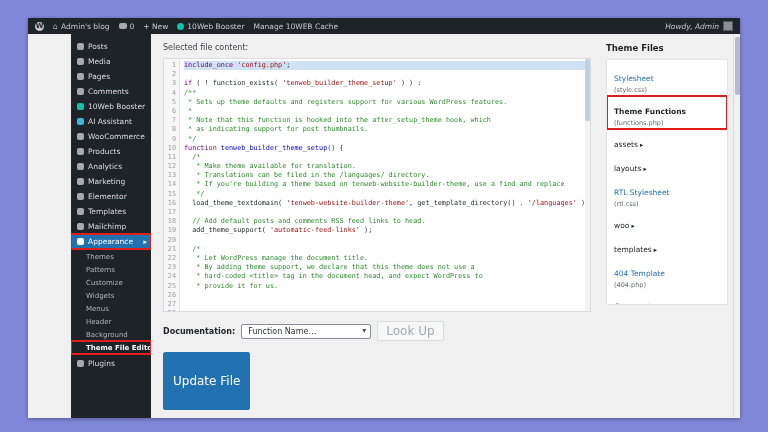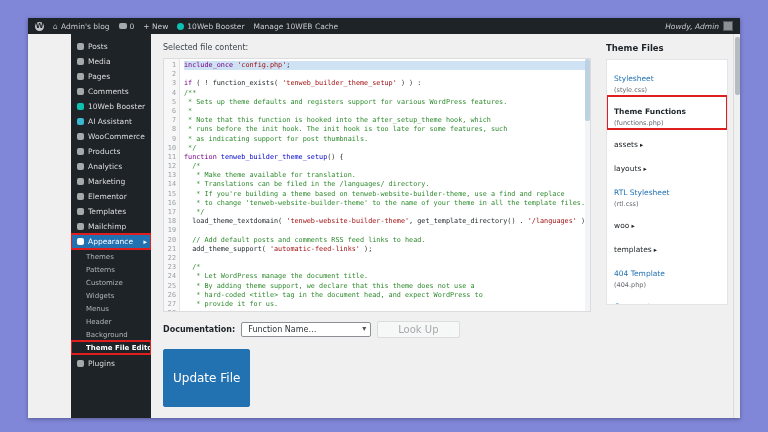--- a/index.html
+++ b/index.html
@@ -55,21 +55,21 @@
   .tok-c { color:#2e8b2e; } .tok-m { color:#555555; } .tok-d { color:#0000cc; }
   .ed-scroll { position:absolute; right:0; top:0; bottom:0; width:5px; background:#f3f4f5; }
   .ed-thumb { width:5px; height:62px; background:#bcd2e3; border-radius:2px; }
 
   .doc-row { display:flex; align-items:center; gap:6px; margin-top:9px; font-size:8px; color:#1d2327; }
   .doc-label { font-weight:bold; }
   .doc-select { background:#fff; border:1px solid #8c8f94; border-radius:2px;
                 padding:2px 16px 2px 6px; position:relative; color:#2c3338; min-width:130px; cursor:pointer; }
   .doc-select .chev { position:absolute; right:4px; top:1px; color:#50575e; font-size:8px; }
   .lookup-btn { background:#f6f7f7; border:1px solid #dcdcde; color:#a7aaad; border-radius:2px;
-                padding:2px 20px; font-size:10px; font-family:inherit; }
+                padding:2px 8px; font-size:12px; font-family:inherit; }
   .update-btn { margin-top:11px; background:#2271b1; color:#fff; border:1px solid #2271b1;
                 border-radius:2px; padding:21px 9px; font-size:12px; font-family:inherit; cursor:pointer; }
 
   
   .rightpanel { flex:0 0 132px; padding:9px 5px 8px 5px; }
   .tf-heading { font-size:8.5px; font-weight:bold; color:#1d2327; margin-bottom:6px; }
   .tf-list { background:#fff; border:1px solid #e2e4e7; padding:3px 0; overflow:hidden; max-height:246px; }
   .tf-item { padding:2.5px 7px; cursor:pointer; }
   .tf-name { color:#2271b1; font-size:7.5px; }
   .tf-item.folder .tf-name { color:#1d2327; }
@@ -220,29 +220,27 @@
               <div class="ln">28</div>
             </div>
           <div class="code">
               <div class="code-line sel"><span class="tok-k">include_once </span><span class="tok-s">'config.php'</span><span class="tok-p">;</span></div>
               <div class="code-line"></div>
               <div class="code-line"><span class="tok-k">if</span><span class="tok-p"> ( ! function_exists( </span><span class="tok-s">'tenweb_builder_theme_setup'</span><span class="tok-p"> ) ) :</span></div>
               <div class="code-line"><span class="tok-c">/**</span></div>
               <div class="code-line"><span class="tok-c"> * Sets up theme defaults and registers support for various WordPress features.</span></div>
               <div class="code-line"><span class="tok-c"> *</span></div>
               <div class="code-line"><span class="tok-c"> * Note that this function is hooked into the after_setup_theme hook, which</span></div>
-              <div class="code-line"><span class="tok-c"> * runs before the init hook. The init hook is too late for some features, such</span></div>
               <div class="code-line"><span class="tok-c"> * as indicating support for post thumbnails.</span></div>
               <div class="code-line"><span class="tok-c"> */</span></div>
               <div class="code-line"><span class="tok-k">function</span><span class="tok-p"> </span><span class="tok-d">tenweb_builder_theme_setup</span><span class="tok-p">() {</span></div>
               <div class="code-line"><span class="tok-c">  /*</span></div>
               <div class="code-line"><span class="tok-c">   * Make theme available for translation.</span></div>
               <div class="code-line"><span class="tok-c">   * Translations can be filed in the /languages/ directory.</span></div>
               <div class="code-line"><span class="tok-c">   * If you're building a theme based on tenweb-website-builder-theme, use a find and replace</span></div>
-              <div class="code-line"><span class="tok-c">   * to change 'tenweb-website-builder-theme' to the name of your theme in all the template files.</span></div>
               <div class="code-line"><span class="tok-c">   */</span></div>
               <div class="code-line"><span class="tok-p">  load_theme_textdomain( </span><span class="tok-s">'tenweb-website-builder-theme'</span><span class="tok-p">, get_template_directory() . </span><span class="tok-s">'/languages'</span><span class="tok-p"> );</span></div>
               <div class="code-line"></div>
               <div class="code-line"><span class="tok-c">  // Add default posts and comments RSS feed links to head.</span></div>
               <div class="code-line"><span class="tok-p">  add_theme_support( </span><span class="tok-s">'automatic-feed-links'</span><span class="tok-p"> );</span></div>
               <div class="code-line"></div>
               <div class="code-line"><span class="tok-c">  /*</span></div>
               <div class="code-line"><span class="tok-c">   * Let WordPress manage the document title.</span></div>
               <div class="code-line"><span class="tok-c">   * By adding theme support, we declare that this theme does not use a</span></div>
               <div class="code-line"><span class="tok-c">   * hard-coded &lt;title&gt; tag in the document head, and expect WordPress to</span></div>

